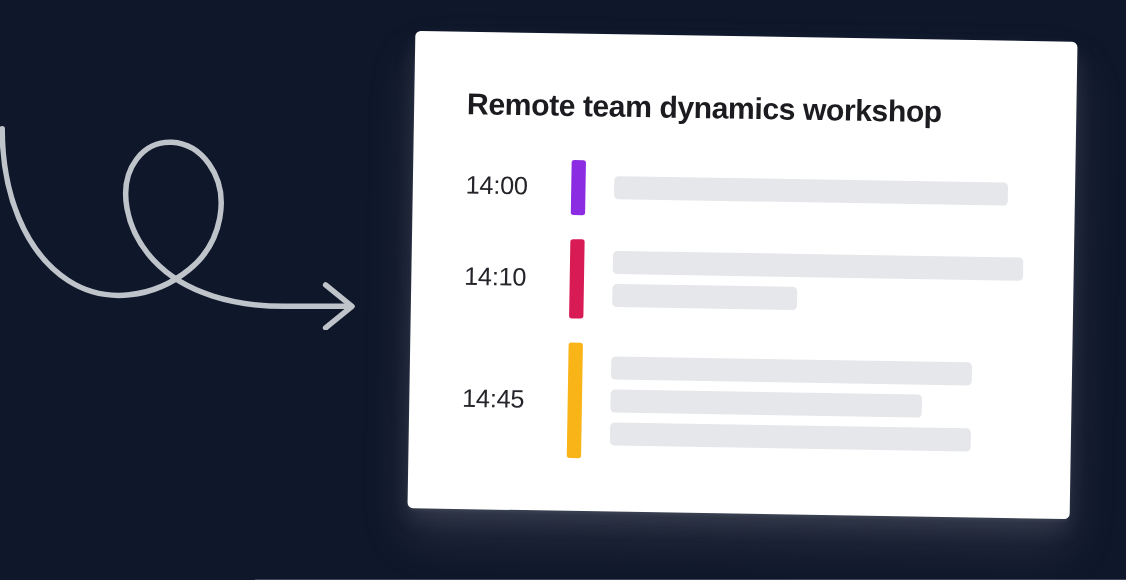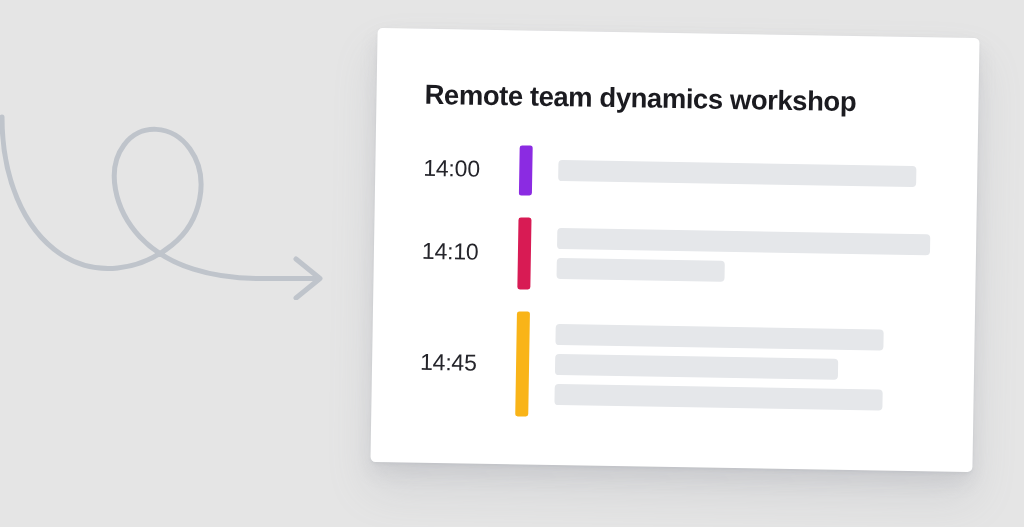--- a/index.html
+++ b/index.html
@@ -110,21 +110,21 @@
   }
 
   
   .agenda-row.size-1 { min-height: 50px; }
   .agenda-row.size-2 { min-height: 72px; }
   .agenda-row.size-3 { min-height: 105px; }
 </style>
 </head>
 <body>
 
-<div id="stage" style="background: #e5e5e5;">
+<div id="stage" style="background: #0f172a;">
 
   <svg id="arrow-decoration" viewBox="0 0 345 195" xmlns="http://www.w3.org/2000/svg">
     <path d="M2 12
              C 2 70, 22 124, 62 150
              C 96 172, 140 166, 172 140
              C 202 116, 210 72, 190 44
              C 172 19, 140 18, 124 40
              C 106 64, 114 104, 140 132
              C 168 162, 214 174, 262 173.5
              L 316 173.5" fill="none" stroke="#BFC4CB" stroke-width="5" stroke-linecap="round" stroke-linejoin="round"></path>

